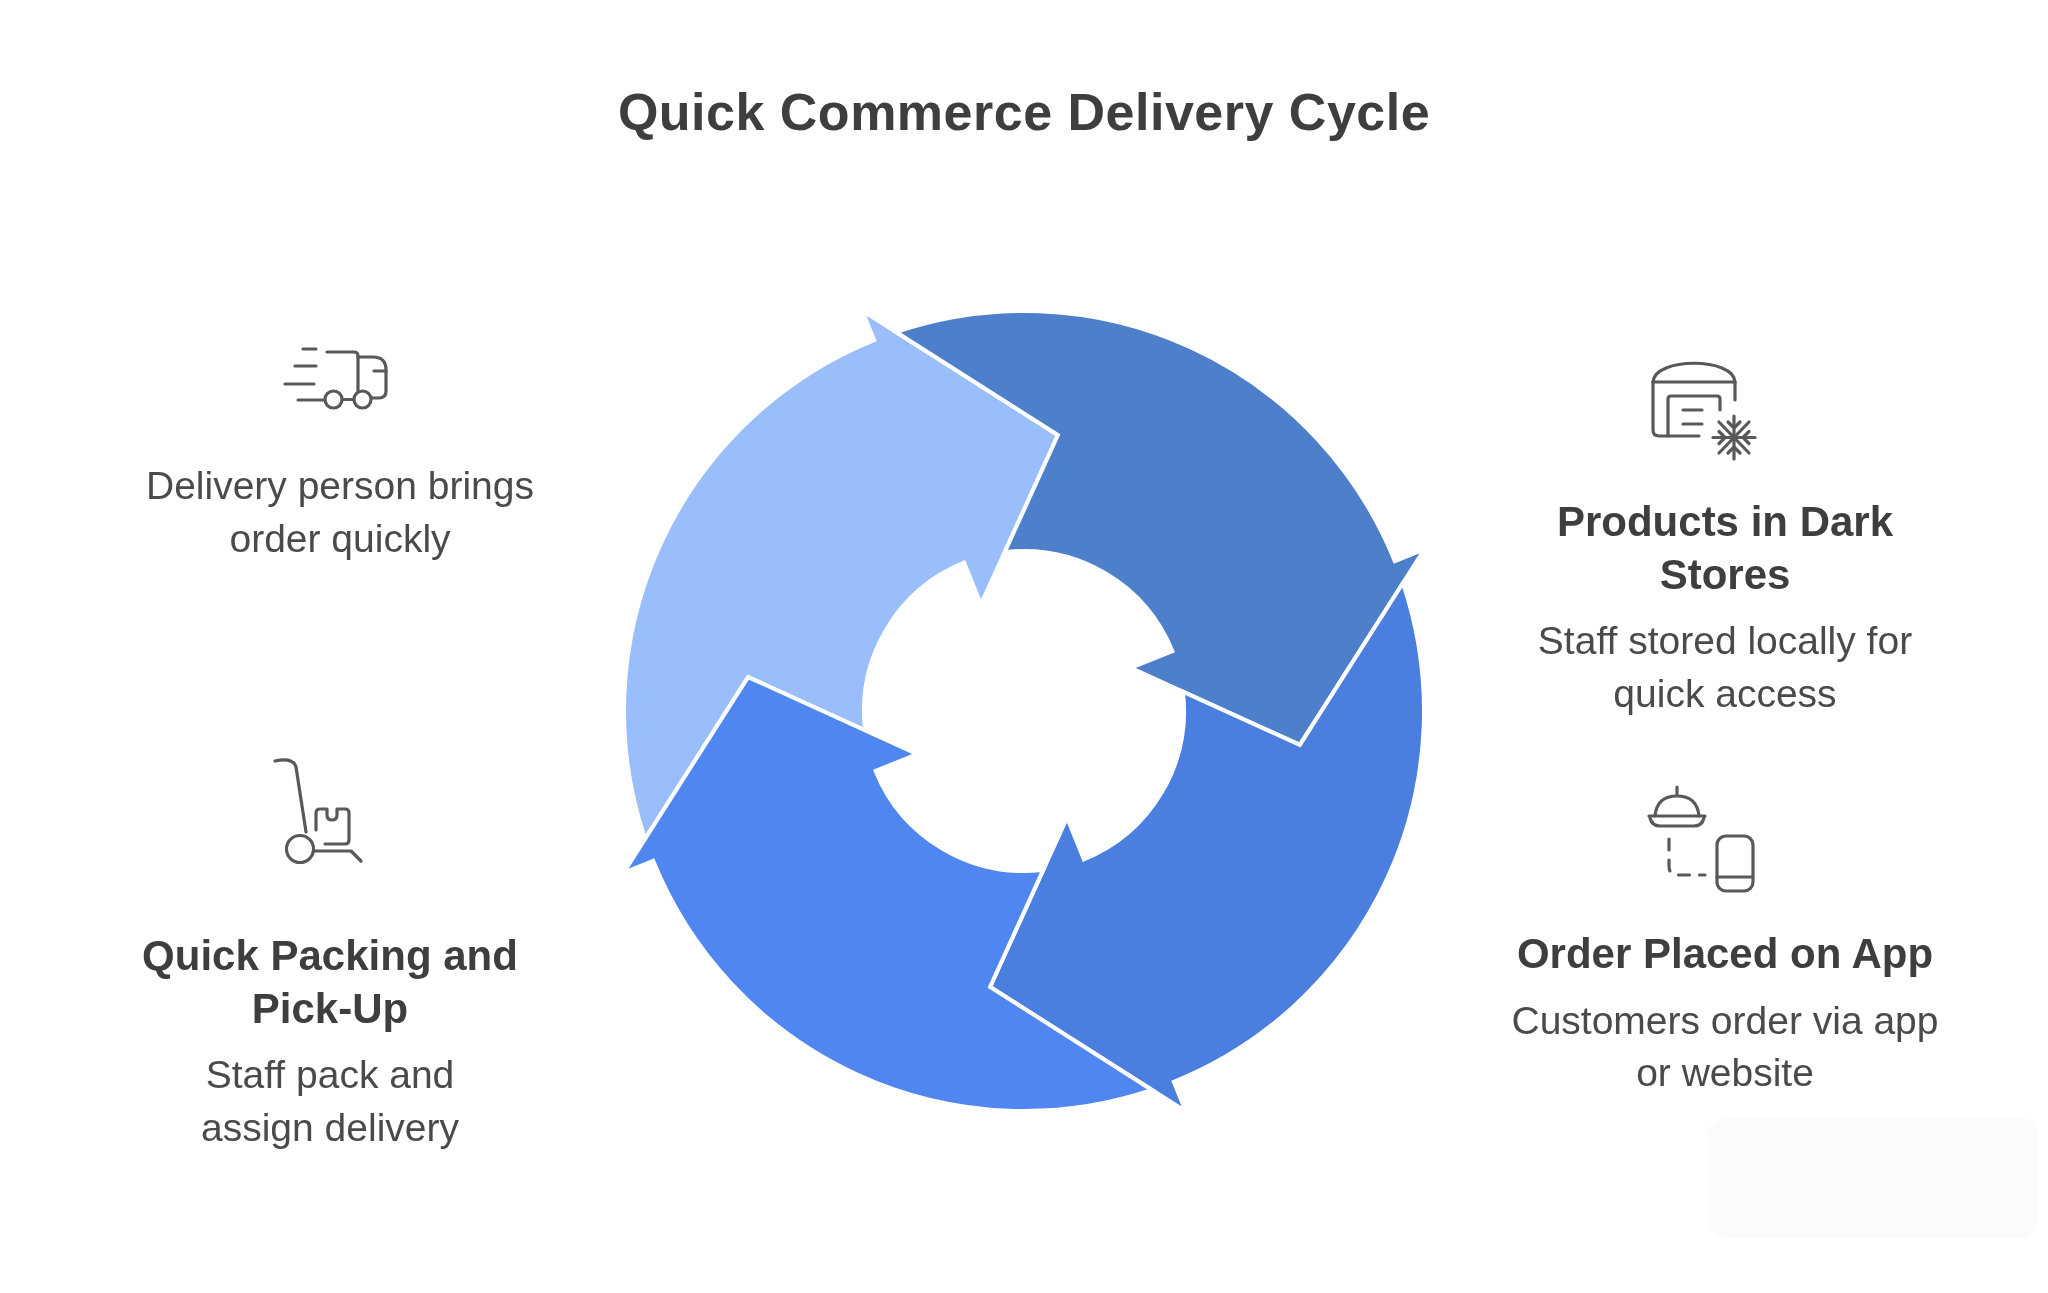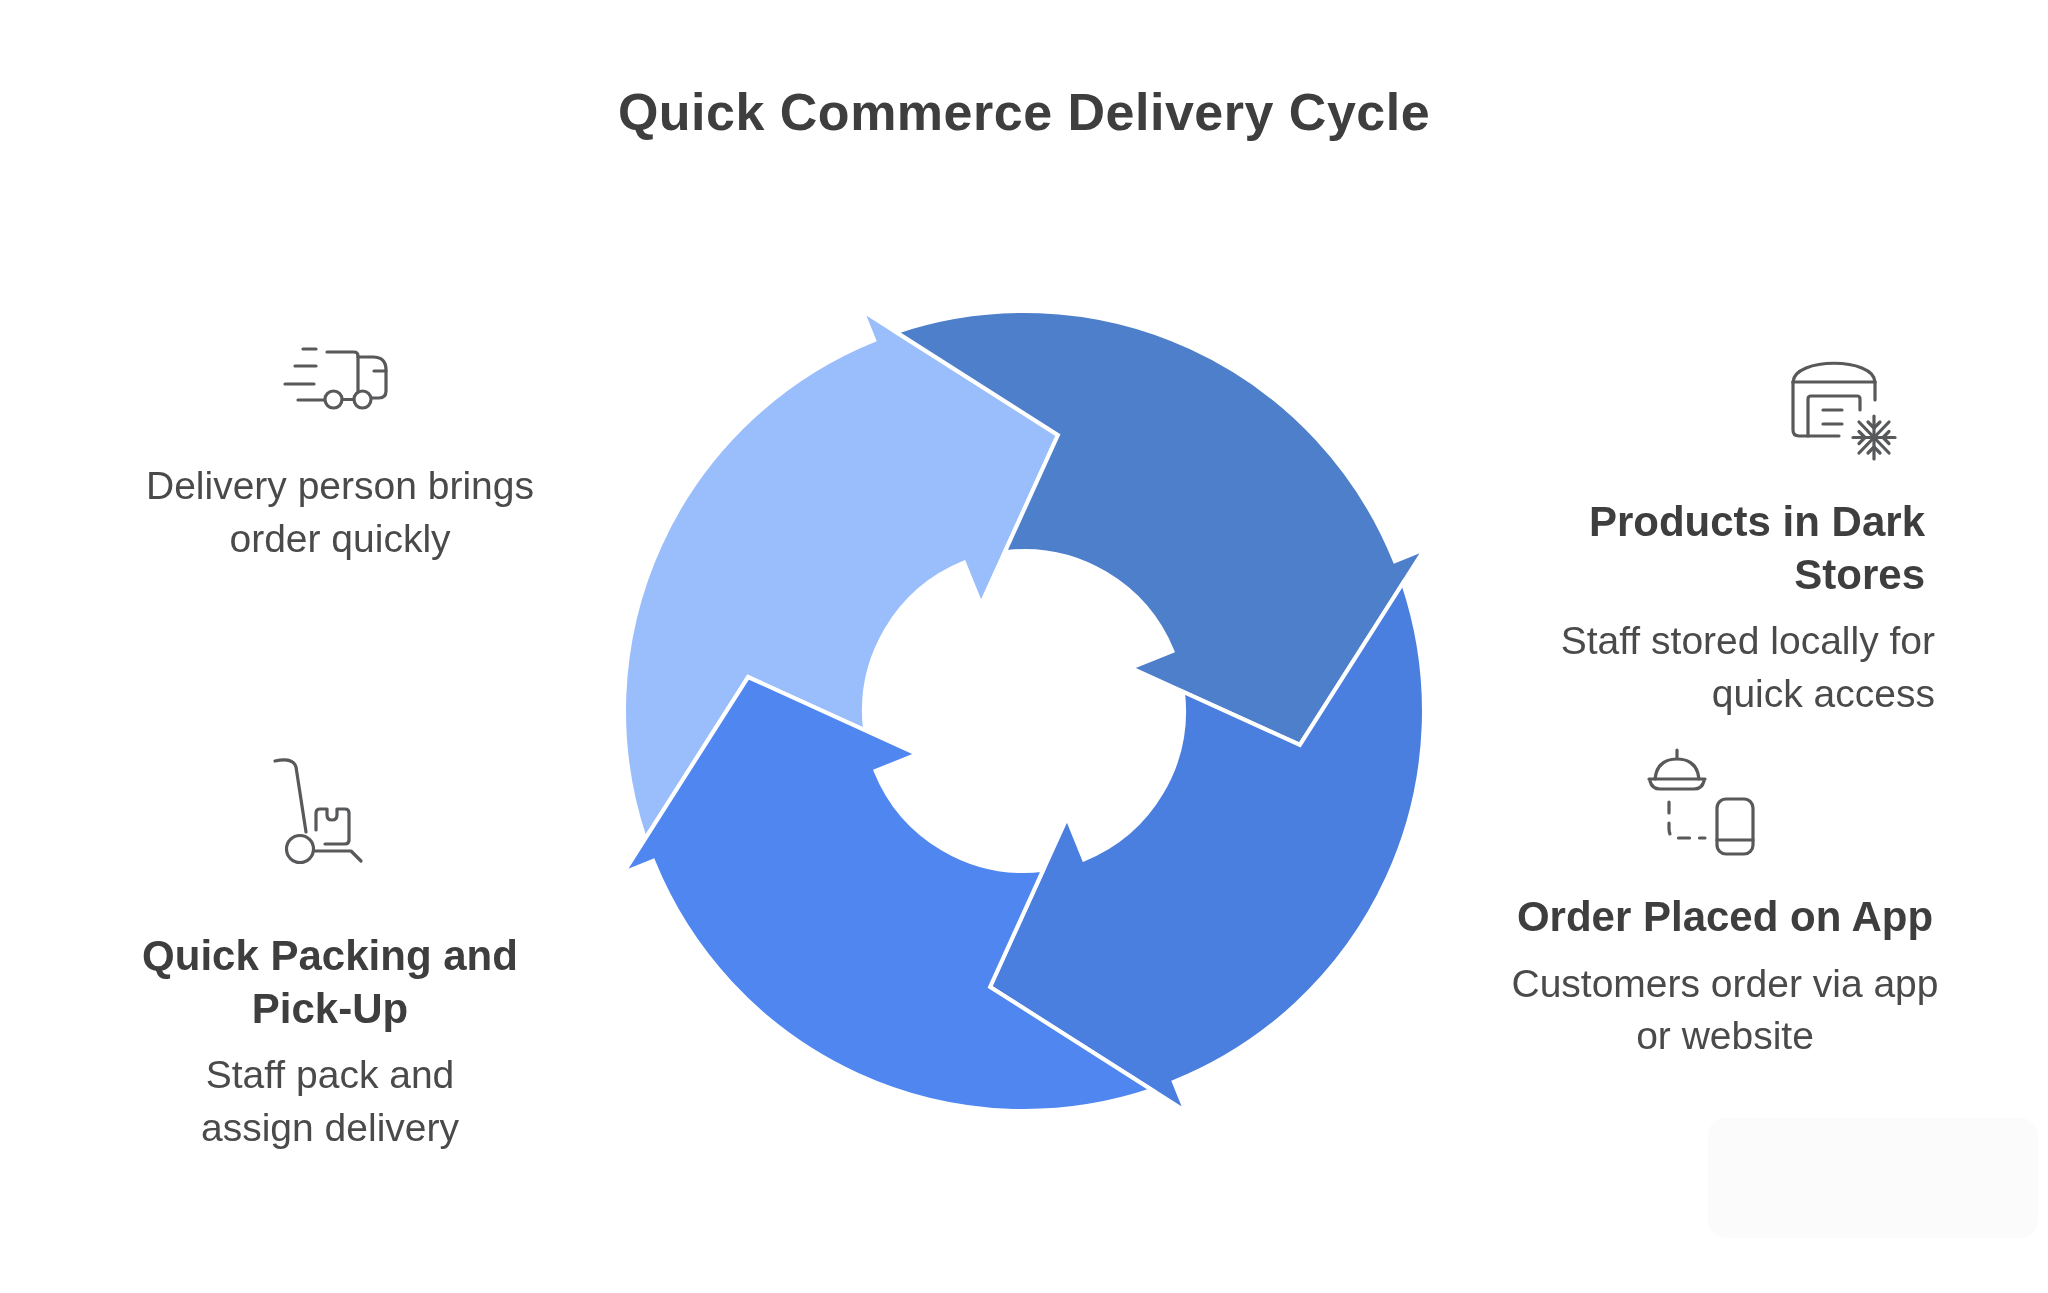--- a/index.html
+++ b/index.html
@@ -134,21 +134,21 @@
           <circle cx="35" cy="97" r="13.5"></circle>
           <path d="M51 78 V61 Q51 57 55 57 H62 V63 Q62 68 67 68 Q72 68 72 63 V57 H80 Q84 57 84 61 V88 Q84 92 80 92 H60"></path>
           <path d="M49 99 H86 L96 109"></path>
         </g>
       </svg>
     </div>
     <h2 style="max-width:410px;margin-top:44px;">Quick Packing and Pick-Up</h2>
     <p style="max-width:360px;">Staff pack and assign delivery</p>
   </div>
 
-  <div class="step" style="left:1495px; top:348px; width:460px;text-align:right;">
+  <div class="step" style="left:1495px; top:348px; width:460px;">
     <div class="step-icon">
       <svg width="180" height="130" viewBox="0 0 180 130">
         <g class="icon-line">
           <path d="M18 34 C19 9 99 9 100 34"></path>
           <path d="M18 34 H100"></path>
           <path d="M18 34 V82 Q18 88 24 88 H64"></path>
           <path d="M100 34 V52"></path>
           <path d="M33 88 V51 Q33 48 36 48 H82 Q85 48 85 51 V62"></path>
           <path d="M48 62 H67"></path>
           <path d="M48 76 H67"></path>
@@ -160,21 +160,21 @@
           <path d="M93 105 L99 99 L105 105"></path>
           <path d="M84 83.5 L90 89.5 L84 95.5"></path>
           <path d="M114 83.5 L108 89.5 L114 95.5"></path>
         </g>
       </svg>
     </div>
     <h2 style="max-width:400px;">Products in Dark Stores</h2>
     <p style="max-width:420px;">Staff stored locally for quick access</p>
   </div>
 
-  <div class="step" style="left:1495px; top:743px; width:460px;">
+  <div class="step" style="left:1495px; top:780px; width:460px;">
     <div class="step-icon">
       <svg width="180" height="130" viewBox="0 0 180 130">
         <g class="icon-line">
           <path d="M42 7 V14"></path>
           <path d="M20 36 Q22 16 42 16 Q62 16 64 36"></path>
           <path d="M14 36 H70"></path>
           <path d="M15 38 Q17 46 25 46 H59 Q67 46 69 38"></path>
           <path d="M34 59 V86 Q34 95 43 95 H70" stroke-dasharray="11 10"></path>
           <rect x="82" y="56" width="36" height="55" rx="9"></rect>
           <path d="M82 97 H118"></path>

